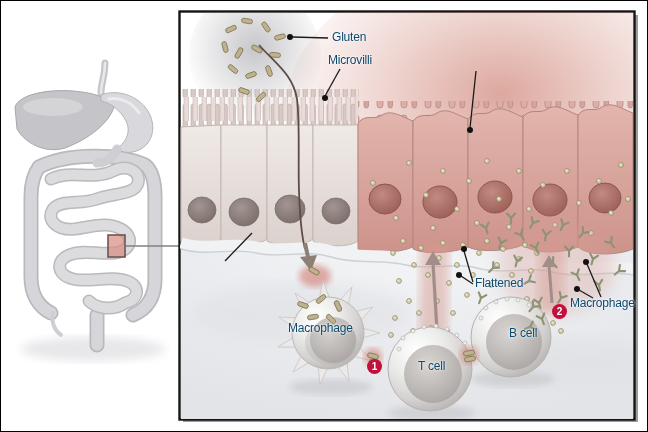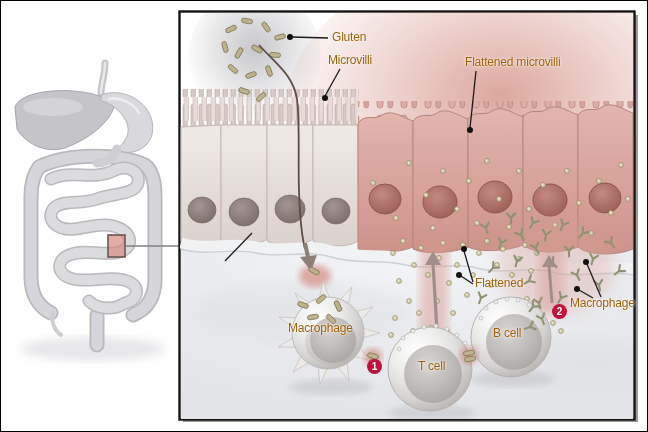--- a/index.html
+++ b/index.html
@@ -3,21 +3,21 @@
 <meta charset="utf-8">
 <style>
   html,body{margin:0;padding:0;background:#fff;}
   .stage{
     position:relative;width:646px;height:430px;background:#ffffff;
     border:1px solid #000;overflow:hidden;
     font-family:"Liberation Sans", sans-serif;
   }
   .stage svg{position:absolute;left:0;top:0;}
   .lbl{
-    position:absolute;font-size:12px;line-height:13px;color:#a16207;
+    position:absolute;font-size:12px;line-height:13px;color:#0c4a6e;
     white-space:nowrap;letter-spacing:-0.2px;
     text-shadow:0 0 2px rgba(255,255,255,.9), 0 0 4px rgba(255,255,255,.7);
   }
   .badge{
     position:absolute;width:15px;height:15px;border-radius:50%;
     background:#c2103c;color:#fff;font-size:10px;font-weight:bold;
     display:flex;align-items:center;justify-content:center;line-height:15px;
   }
 </style>
 </head>
@@ -399,23 +399,22 @@
         <circle cx="458" cy="274" r="3" stroke="none"></circle>
     <line x1="600" y1="296" x2="586" y2="263"></line>
         <circle cx="585" cy="261" r="3" stroke="none"></circle>
     <line x1="592" y1="297" x2="578" y2="289"></line>
         <circle cx="576" cy="288" r="3" stroke="none"></circle>
   </g>
 </svg>
 
 <div class="lbl" style="left:331px;top:30px">Gluten</div>
 <div class="lbl" style="left:327px;top:53px">Microvilli</div>
-<div class="lbl" style="left:464px;top:55px">Flattened microvilli</div>
 <div class="lbl" style="left:287px;top:321px">Macrophage</div>
 <div class="lbl" style="left:417px;top:359px">T cell</div>
-<div class="lbl" style="left:492px;top:326px">B cell</div>
+<div class="lbl" style="left:508px;top:326px">B cell</div>
 <div class="lbl" style="left:474px;top:276px">Flattened</div>
 <div class="lbl" style="left:569px;top:296px">Macrophage</div>
 
 <div class="badge" style="left:366px;top:358px">1</div>
 <div class="badge" style="left:551px;top:303px">2</div>
 
 </div>
 
 </body></html>

